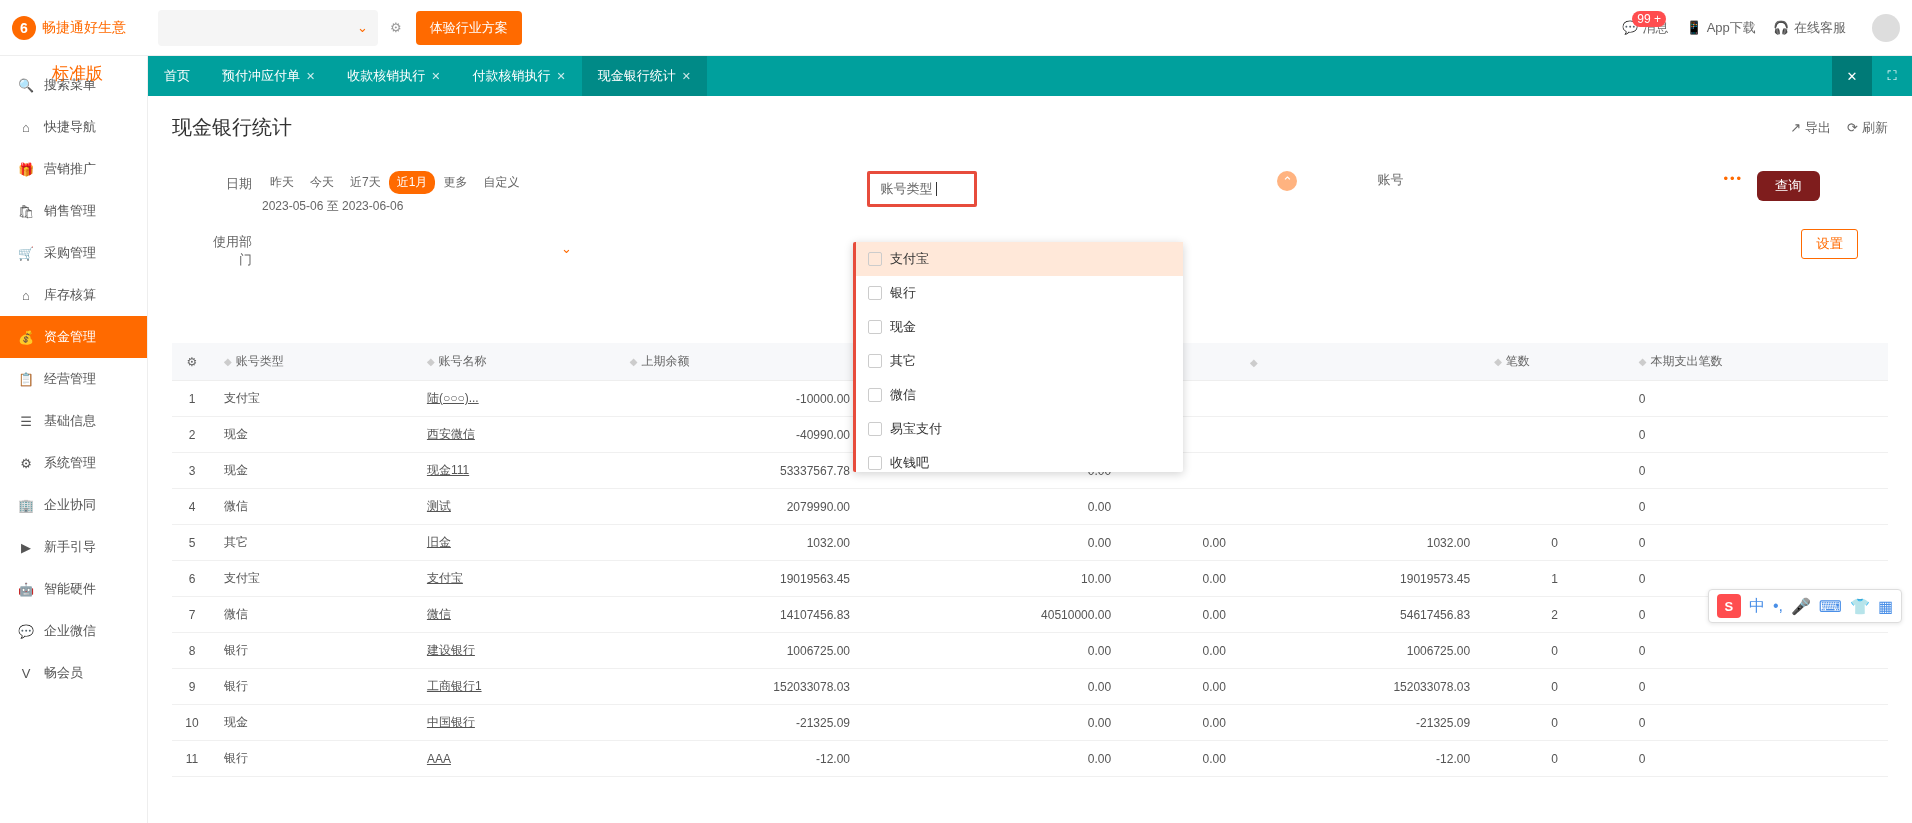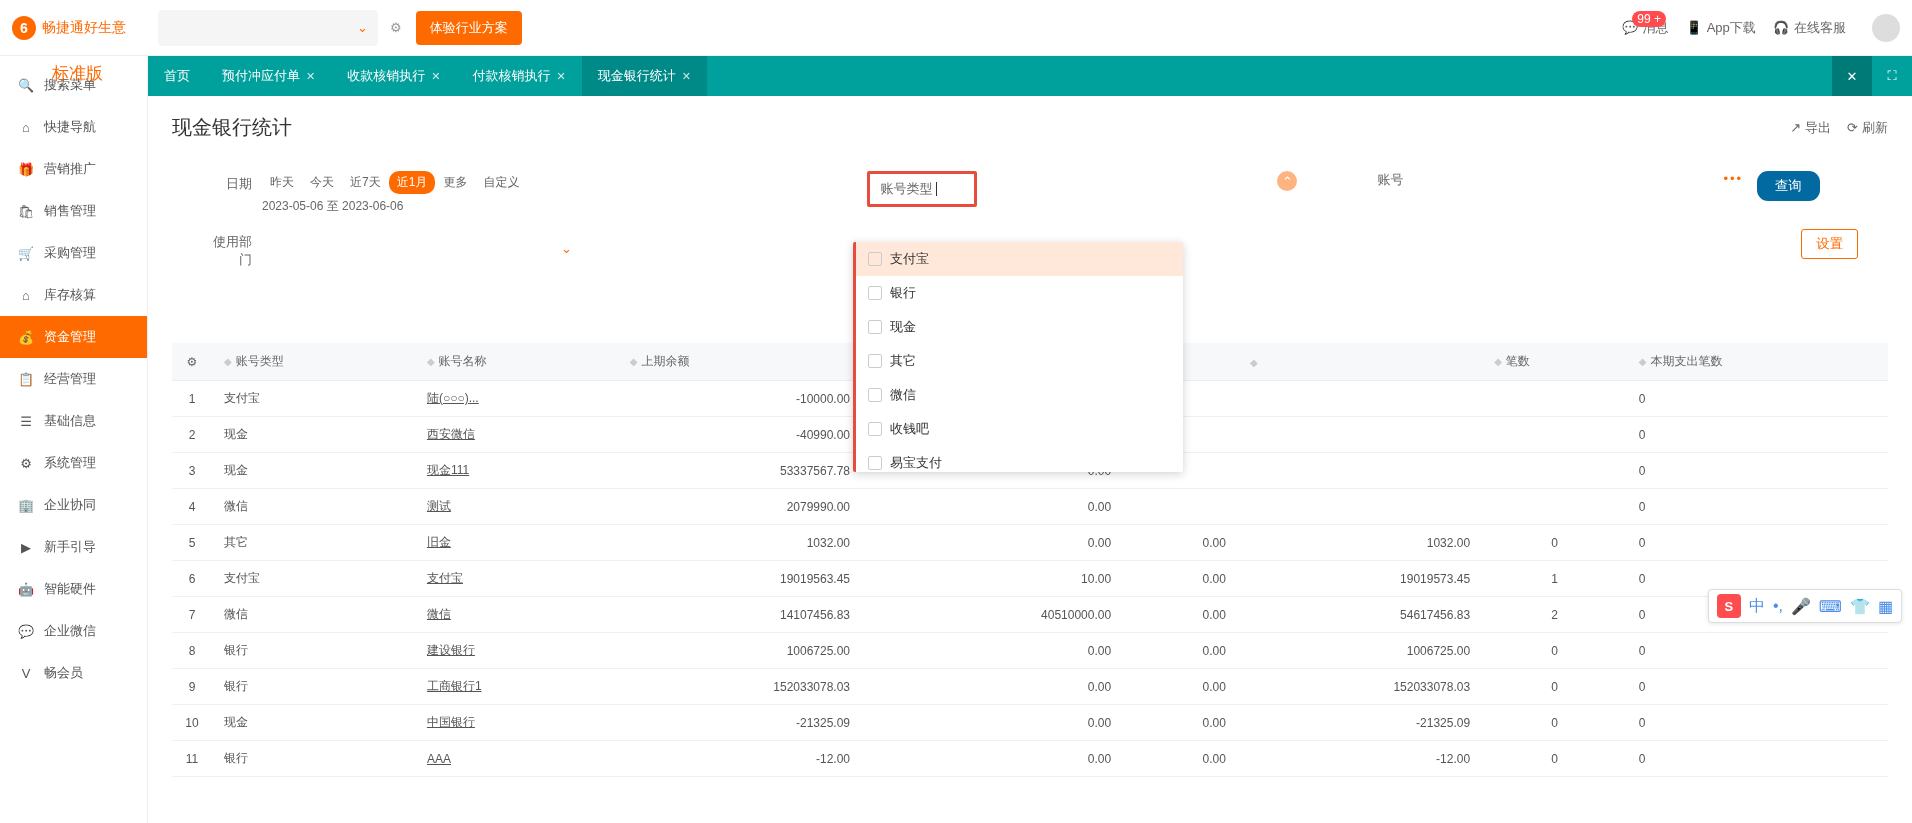--- a/index.html
+++ b/index.html
@@ -47,21 +47,21 @@
 .date-chips { display: flex; align-items: center; gap: 0; flex-wrap: wrap; }
 .chip { padding: 3px 8px; border-radius: 10px; cursor: pointer; color: #666; font-size: 12px; }
 .chip.active { background: #ff6a00; color: #fff; }
 .date-range { color: #666; margin-top: 4px; font-size: 12px; }
 .filter-input-wrap { border: 3px solid #e74c3c; border-radius: 2px; padding: 6px 10px; width: 110px; display: flex; align-items: center; margin-left: 340px; position: relative; }
 .filter-input-wrap .lbl { color: #666; }
 .filter-input-wrap .cursor-line { border-right: 1px solid #333; height: 14px; margin-left: 4px; }
 .collapse-btn { width: 20px; height: 20px; background: #ffb380; border-radius: 50%; display: flex; align-items: center; justify-content: center; color: #fff; margin-left: 300px; cursor: pointer; }
 .acct-label { margin-left: 80px; color: #666; }
 .dots { margin-left: 320px; color: #ff6a00; cursor: pointer; letter-spacing: 2px; }
-.query-btn { background: #0369a1; color: #fff; border: none; padding: 6px 18px; border-radius: 11px; cursor: pointer; margin-left: 14px; }
+.query-btn { background: #7f1d1d; color: #fff; border: none; padding: 6px 18px; border-radius: 6px; cursor: pointer; margin-left: 14px; }
 .settings-btn { background: #fff; color: #ff6a00; border: 1px solid #ff6a00; padding: 5px 14px; border-radius: 3px; cursor: pointer; }
 
 .dept-select { margin-left: 0; display: flex; align-items: center; }
 .dept-select .sel { width: 310px; border-bottom: 1px solid transparent; display: flex; padding: 4px 0; }
 .dept-select .chev-d { margin-left: auto; color: #ff6a00; }
 
 .dropdown { position: absolute; top: 186px; left: 705px; width: 330px; background: #fff; box-shadow: 0 2px 10px rgba(0,0,0,0.18); border-radius: 2px; z-index: 100; border-left: 3px solid #e74c3c; padding-left: 0; }
 .dropdown-inner { max-height: 230px; overflow-y: scroll; }
 .dd-item { display: flex; align-items: center; padding: 8px 12px; cursor: pointer; }
 .dd-item:first-child { background: #ffe8d9; }
@@ -423,25 +423,25 @@
           <div class="dd-item">
             <span class="dd-check"></span>
             <span>其它</span>
           </div>
           <div class="dd-item">
             <span class="dd-check"></span>
             <span>微信</span>
           </div>
           <div class="dd-item">
             <span class="dd-check"></span>
+            <span>易宝支付</span>
+          </div>
+          <div class="dd-item">
+            <span class="dd-check"></span>
             <span>收钱吧</span>
-          </div>
-          <div class="dd-item">
-            <span class="dd-check"></span>
-            <span>易宝支付</span>
           </div>
         </div>
     </div>
   </div>
 </div>
 
 <div class="ime-bar">
   <div class="ime-logo">S</div>
   <span class="ime-icon">中</span>
   <span class="ime-icon">•,</span>

